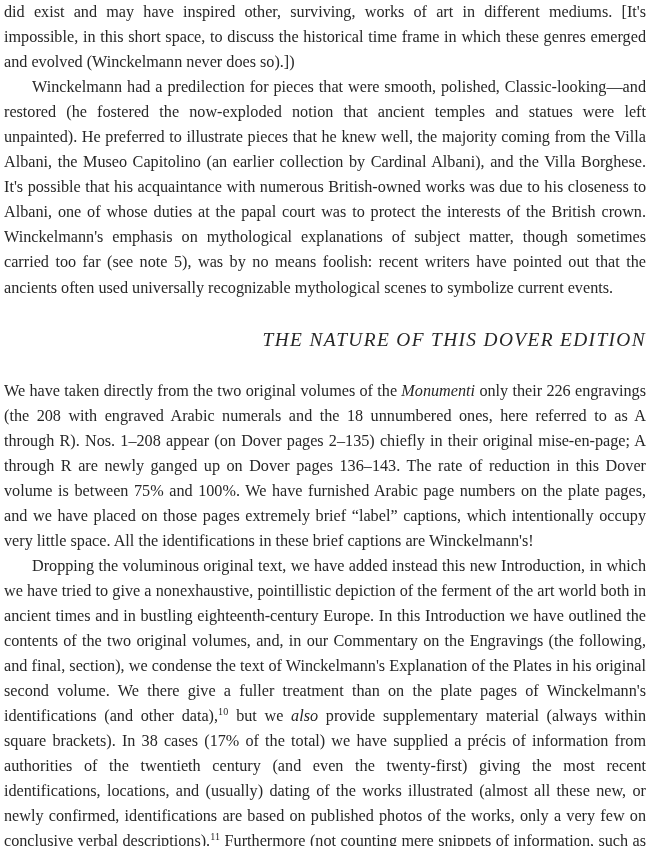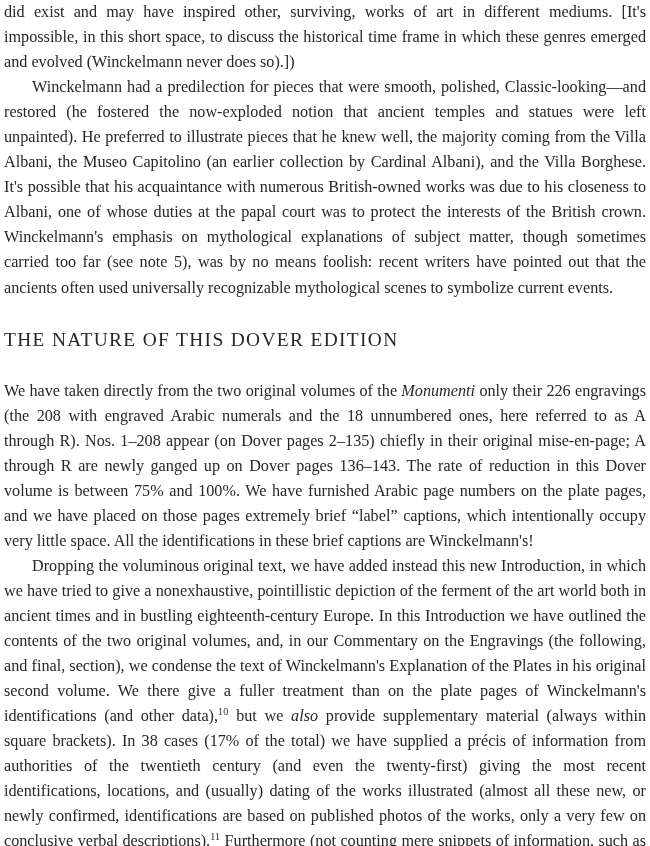--- a/index.html
+++ b/index.html
@@ -48,26 +48,27 @@
 
   
   p.indent {
     text-indent: 28px;
   }
 
   h2.section-heading {
     margin: 0;
     padding: 0;
     font-family: "Liberation Serif", "DejaVu Serif", serif;
+    font-style: italic;
     font-weight: normal;
     font-size: 19.4px;
     line-height: 25px;
     letter-spacing: 1.35px;
     color: #272727;
-    text-align: left;
+    text-align: right;
     white-space: nowrap;
   }
 
   
   .gap-before-heading { height: 26px; }
   .gap-after-heading  { height: 27px; }
 
   i.italic-word { }
 
   sup.footnote-ref {

